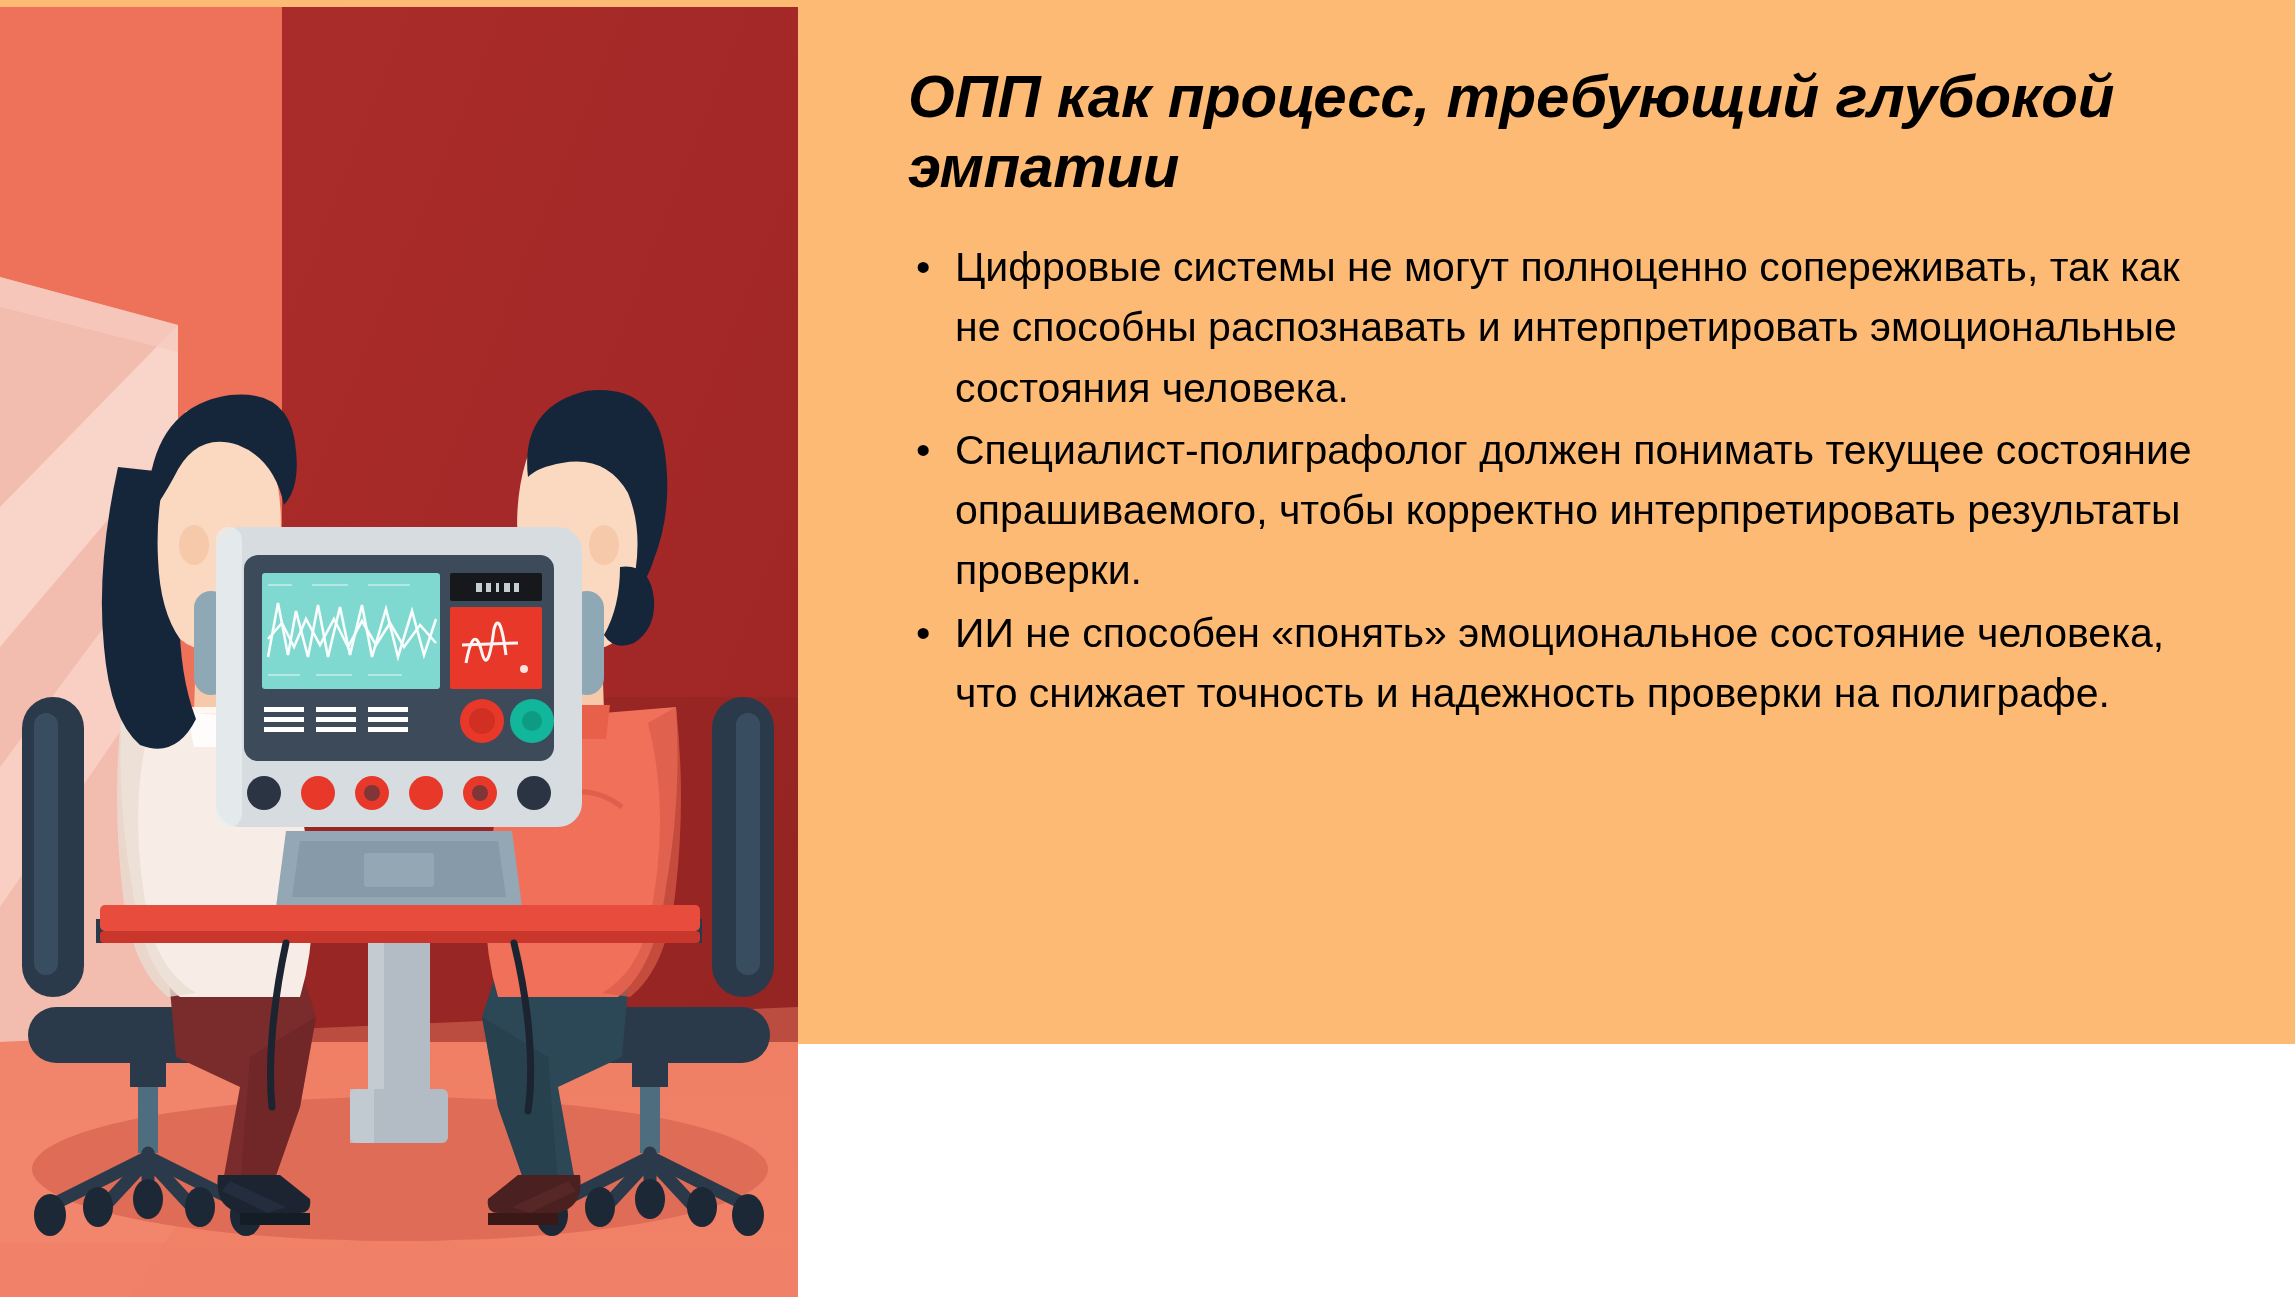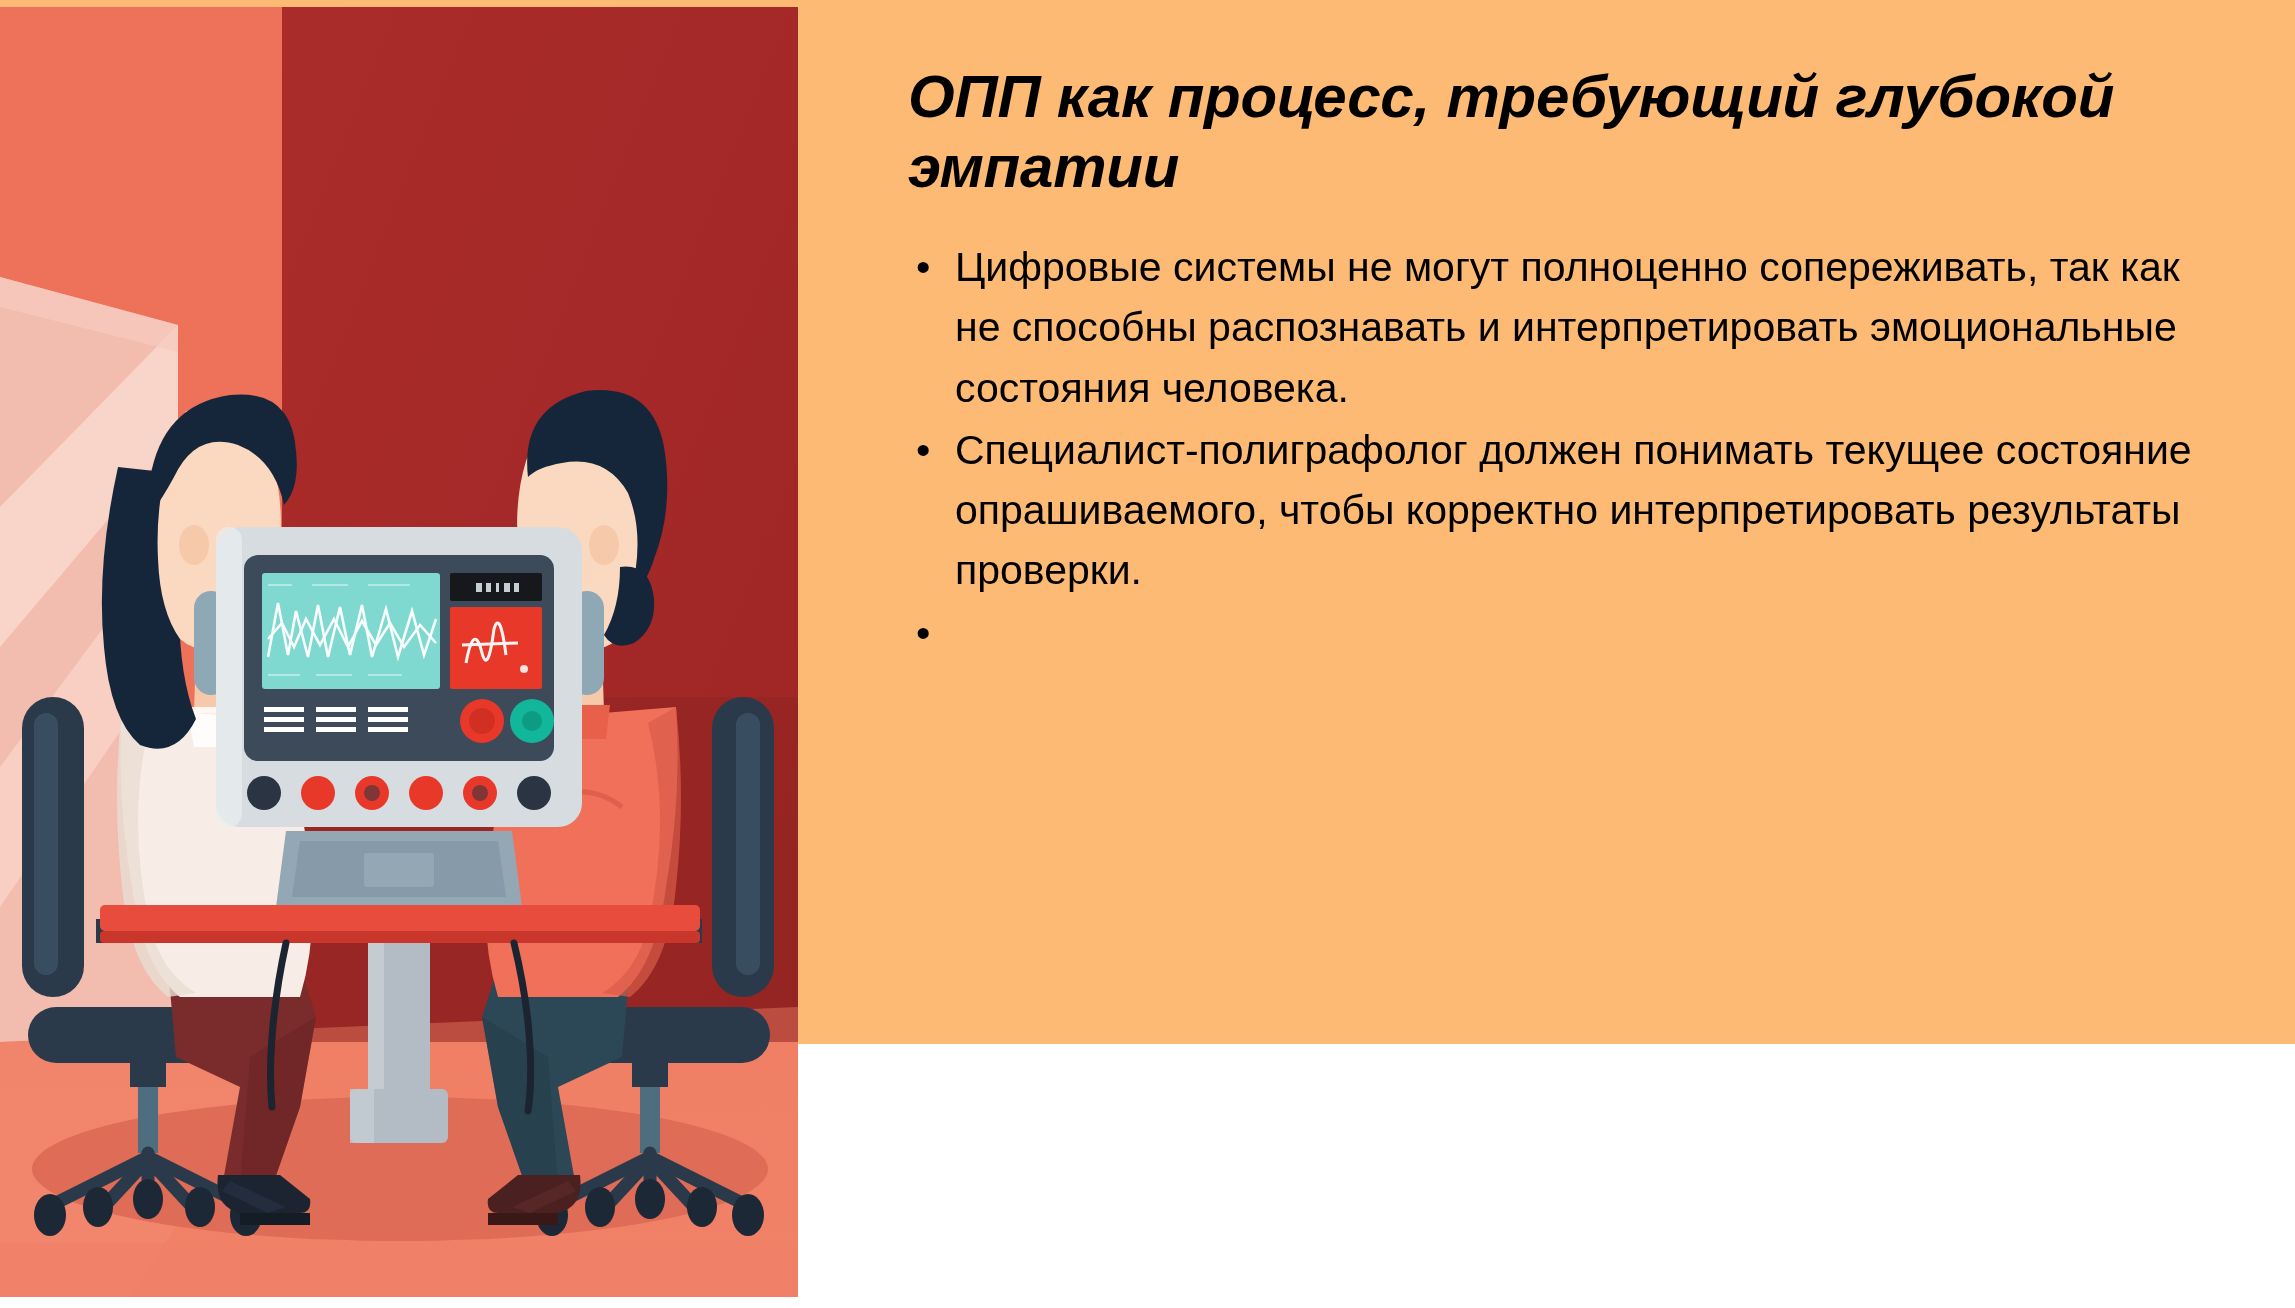--- a/index.html
+++ b/index.html
@@ -366,18 +366,19 @@
       <li class="bullet-item">
         <span class="bullet-dot">•</span>
         <span>Цифровые системы не могут полноценно сопереживать, так как не способны распознавать и интерпретировать эмоциональные состояния человека.</span>
       </li>
       <li class="bullet-item">
         <span class="bullet-dot">•</span>
         <span>Специалист-полиграфолог должен понимать текущее состояние опрашиваемого, чтобы корректно интерпретировать результаты проверки.</span>
       </li>
       <li class="bullet-item">
         <span class="bullet-dot">•</span>
+        <span>ИИ не способен «понять» эмоциональное состояние человека, что снижает точность и надежность проверки на полиграфе.</span>
       </li>
     </ul>
 
   </div>
 
 </div>
 
 </body></html>

